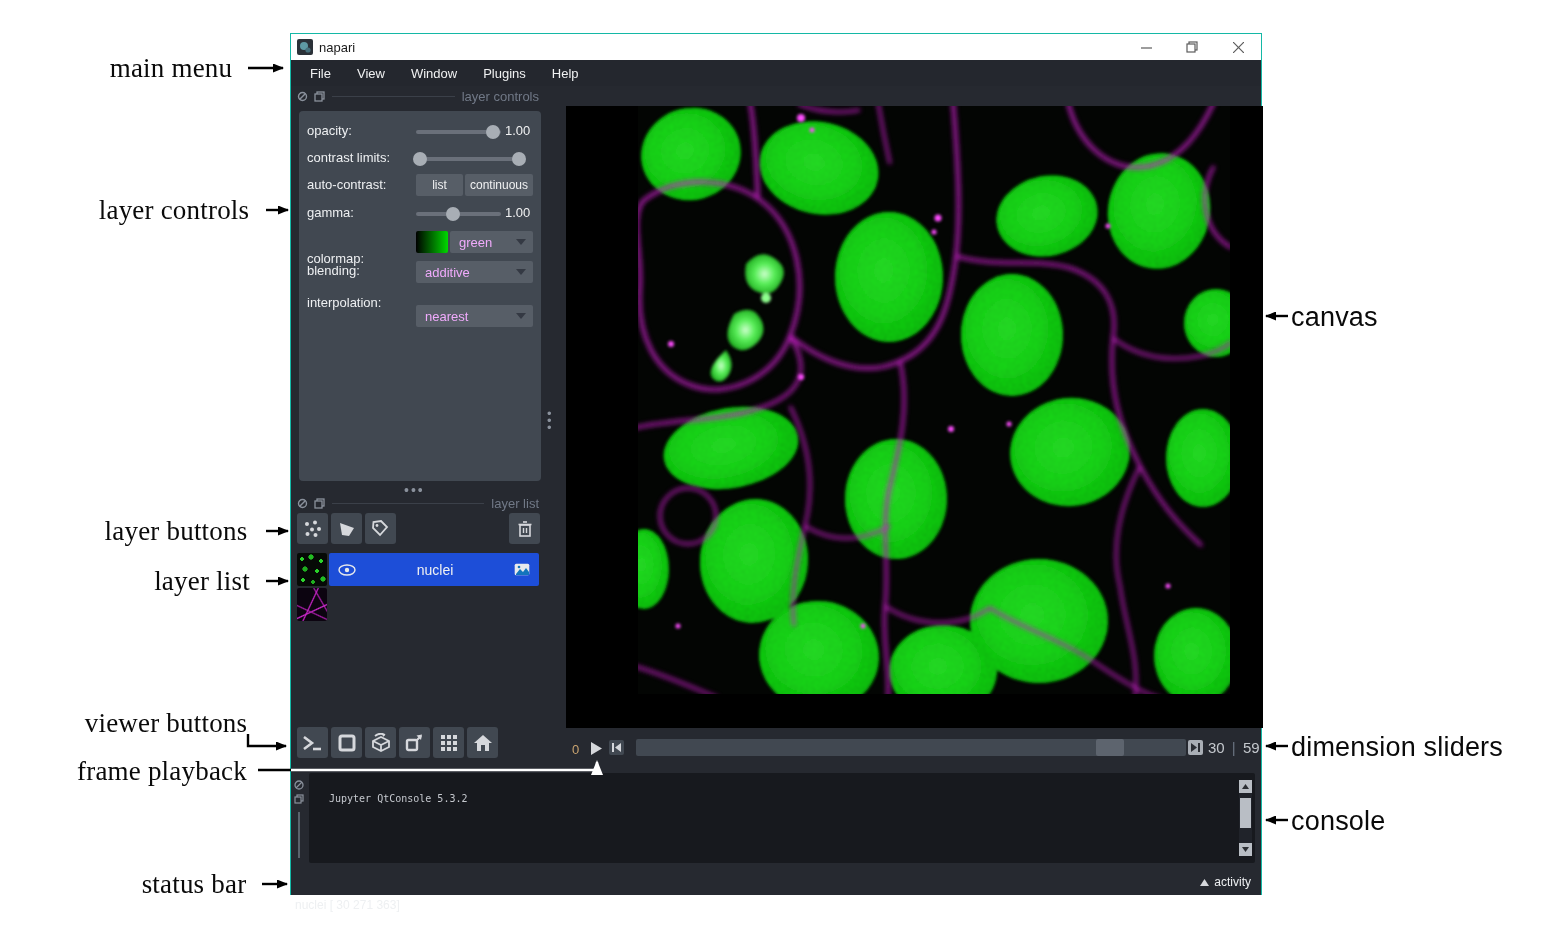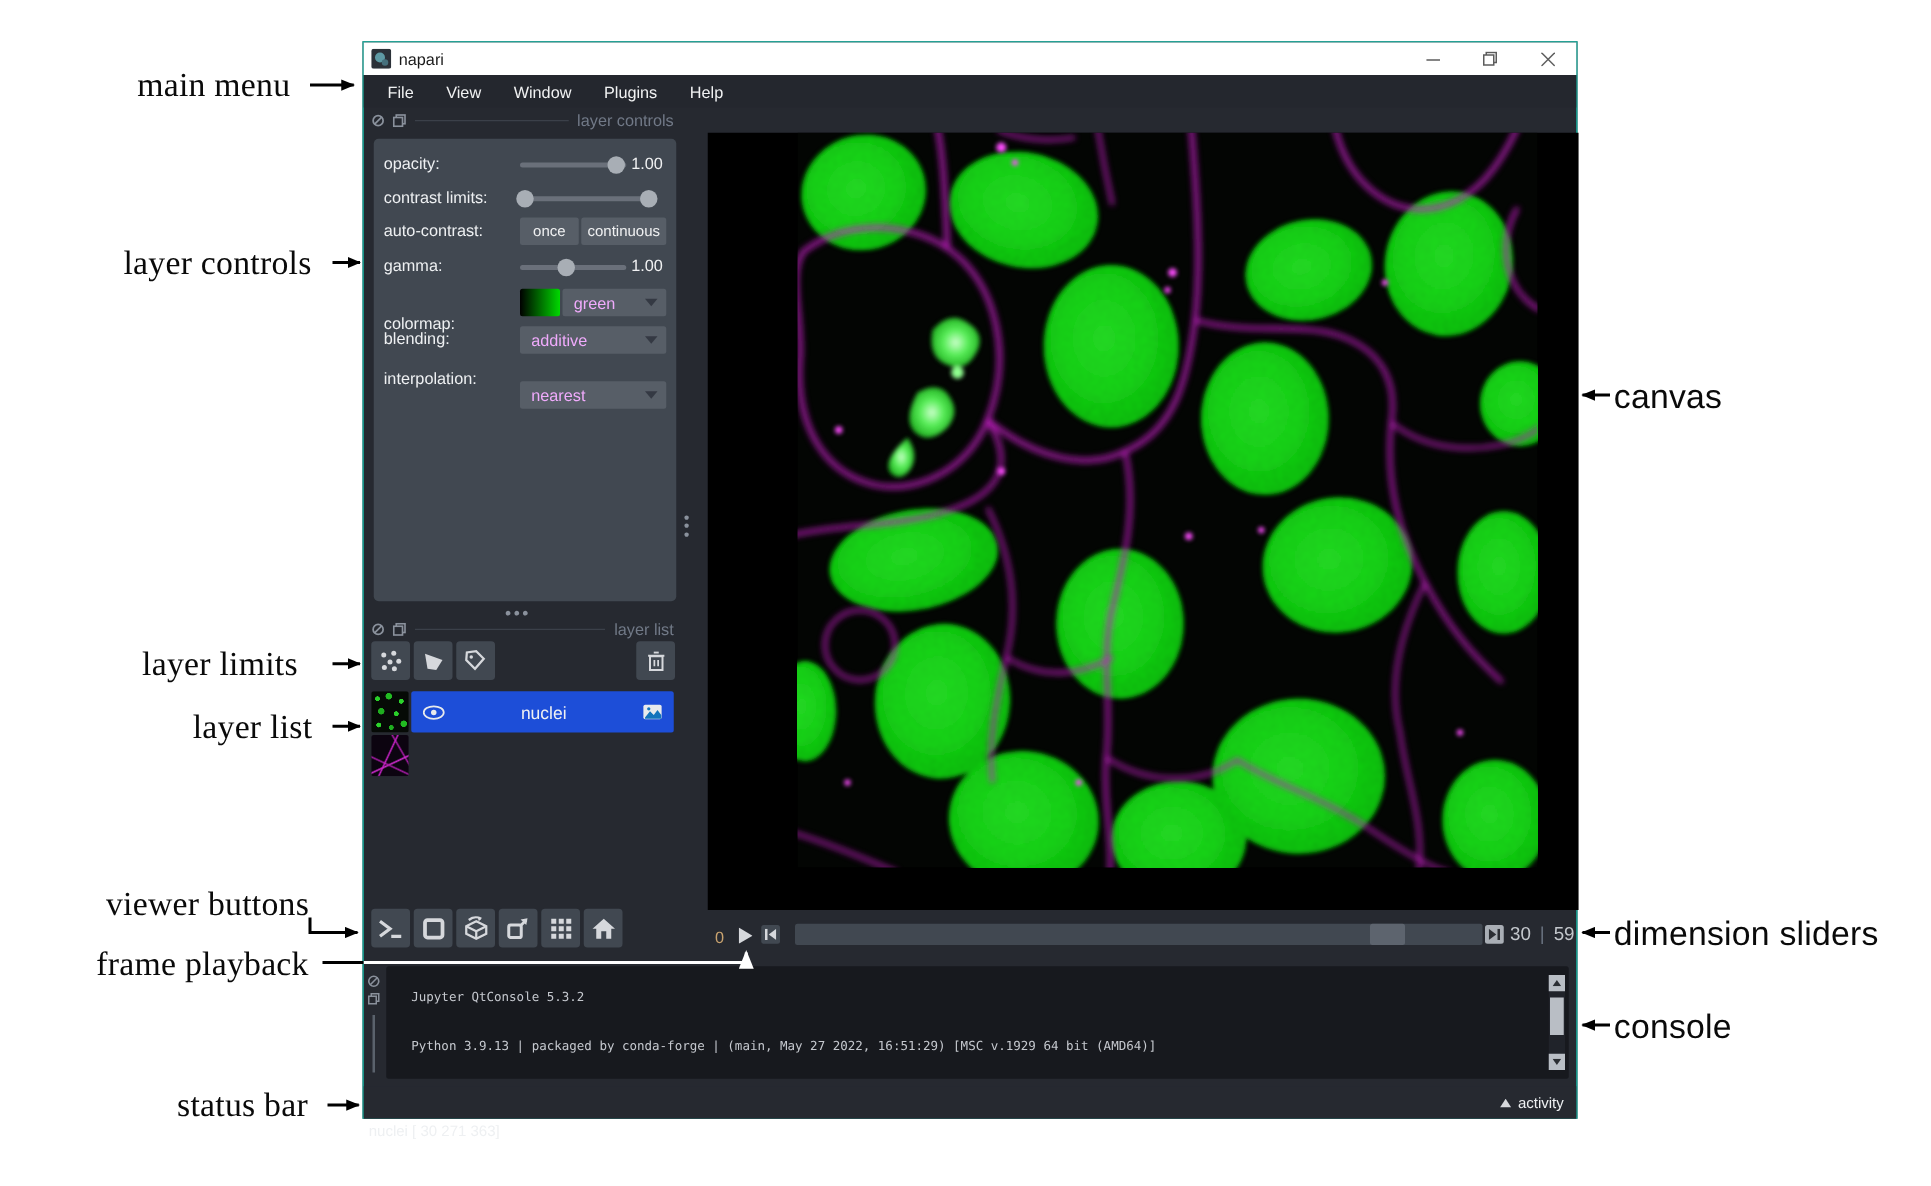--- a/index.html
+++ b/index.html
@@ -59,21 +59,21 @@
   .overlay{position:absolute;left:0;top:0;width:1545px;height:949px;pointer-events:none;z-index:9;}
   .dots-v{color:#8a919c;font-size:13px;letter-spacing:0;line-height:7px;}
 </style>
 </head>
 <body>
 
 <div class="page">
 
   <div class="ann r" style="left:96px;top:53px;width:150px;">main menu</div>
   <div class="ann r" style="left:84px;top:195px;width:180px;">layer controls</div>
-  <div class="ann r" style="left:88px;top:516px;width:176px;">layer limits</div>
+  <div class="ann r" style="left:88px;top:516px;width:176px;">layer buttons</div>
   <div class="ann r" style="left:140px;top:566px;width:124px;">layer list</div>
   <div class="ann r" style="left:70px;top:708px;width:192px;">viewer buttons</div>
   <div class="ann r" style="left:66px;top:756px;width:192px;">frame playback</div>
   <div class="ann r" style="left:130px;top:869px;width:128px;">status bar</div>
   <div class="ann" style="left:1291px;top:302px;">canvas</div>
   <div class="ann" style="left:1291px;top:732px;">dimension sliders</div>
   <div class="ann" style="left:1291px;top:806px;">console</div>
 
   <div class="app">
 
@@ -132,21 +132,21 @@
       <div class="track" style="left:117px;top:19px;width:85px;"></div>
       <div class="knob" style="left:187px;top:14px;"></div>
       <div class="clipnum" style="left:206px;top:12px;">1.00</div>
 
       <span class="lc-label" style="top:39px;">contrast limits:</span>
       <div class="track" style="left:117px;top:46px;width:105px;"></div>
       <div class="knob" style="left:114px;top:41px;"></div>
       <div class="knob" style="left:213px;top:41px;"></div>
 
       <span class="lc-label" style="top:66px;">auto-contrast:</span>
-      <div class="chipbtn" style="left:117px;top:63px;width:47px;">once</div>
+      <div class="chipbtn" style="left:117px;top:63px;width:47px;">list</div>
       <div class="chipbtn" style="left:166px;top:63px;width:68px;">continuous</div>
 
       <span class="lc-label" style="top:94px;">gamma:</span>
       <div class="track" style="left:117px;top:101px;width:85px;"></div>
       <div class="knob" style="left:147px;top:96px;"></div>
       <div class="clipnum" style="left:206px;top:94px;">1.00</div>
 
       <span class="lc-label" style="top:122px;margin-top:18px;">colormap:</span>
       <div class="abs" style="left:117px;top:120px;width:32px;height:22px;border-radius:2px;background:linear-gradient(90deg,#000 0%,#00d800 100%);"></div>
       <div class="dropdown" style="left:151px;top:120px;width:83px;">
@@ -405,21 +405,20 @@
       <circle cx="6" cy="5" r="4" fill="none" stroke="#8a919c" stroke-width="1.3"></circle>
       <line x1="3" y1="8" x2="9" y2="2" stroke="#8a919c" stroke-width="1.3"></line>
       <rect x="4" y="15" width="6" height="6" fill="none" stroke="#8a919c" stroke-width="1.2"></rect>
       <rect x="2" y="17" width="6" height="6" fill="#262930" stroke="#8a919c" stroke-width="1.2"></rect>
     </svg>
     <div class="abs" style="left:7px;top:778px;width:2px;height:46px;background:#5a626c;"></div>
 
     <div class="console">
       <div class="pad">
         <div>Jupyter QtConsole 5.3.2</div>
-        <div>Python 3.9.13 | packaged by conda-forge | (main, May 27 2022, 16:51:29) [MSC v.1929 64 bit (AMD64)]</div>
         
         
         
         
       </div>
 
       <div class="abs" style="right:3px;top:7px;width:13px;height:76px;background:#20232a;">
         <div class="abs" style="left:0;top:0;width:13px;height:13px;background:#b9bec5;display:flex;align-items:center;justify-content:center;">
           <svg width="7" height="5">
               <polygon points="3.5,0 7,5 0,5" fill="#2b2e33"></polygon>

